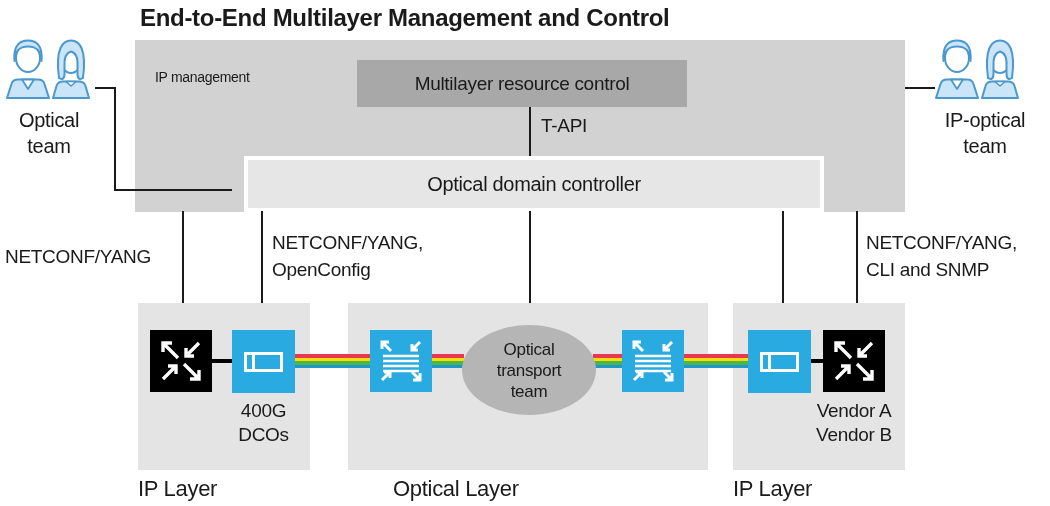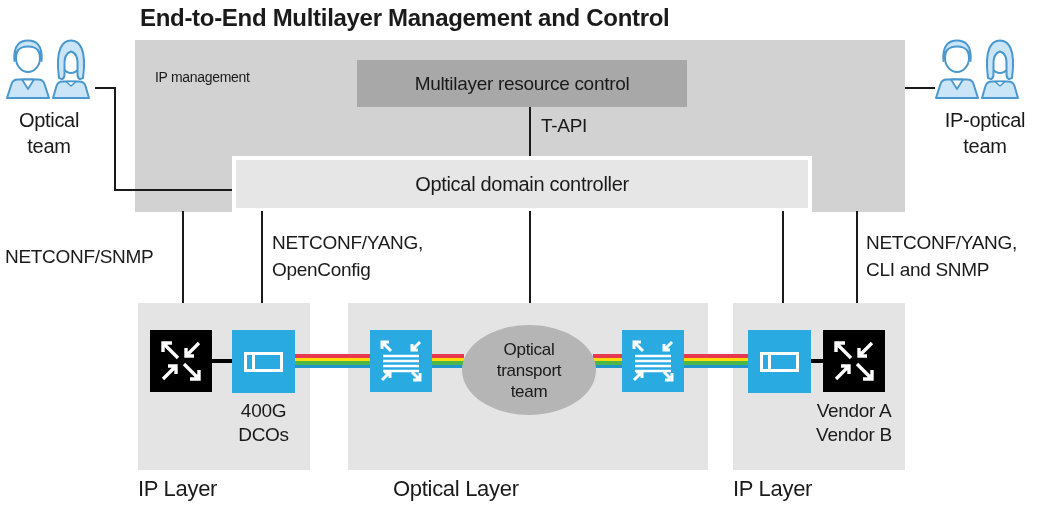--- a/index.html
+++ b/index.html
@@ -7,21 +7,21 @@
     position:relative;width:1050px;height:506px;background:#fff;overflow:hidden;
     font-family:"Liberation Sans", sans-serif;color:#1a1a1a;
     font-stretch:87.5%;letter-spacing:-0.3px;
   }
   .abs{position:absolute;}
   .title{font-size:24px;font-weight:600;white-space:nowrap;}
   .lbl{font-size:19px;line-height:26px;white-space:nowrap;}
   .box{position:absolute;box-sizing:border-box;}
   .control-box{background:#D2D2D2;}
   .mrc-box{background:#A8A8A8;display:flex;align-items:center;justify-content:center;font-size:19px;}
-  .odc-box{background:#E6E6E6;border:4px solid #fff;display:flex;align-items:center;justify-content:center;font-size:20px;}
+  .odc-box{background:#E6E6E6;border:4px solid #fff;display:flex;align-items:center;justify-content:center;font-size:20px;margin-left:12px;}
   .layer-box{background:#E4E4E4;}
   .vline{position:absolute;width:2px;background:#1a1a1a;}
   .hline{position:absolute;height:2px;background:#1a1a1a;}
   .thickline{position:absolute;height:4px;background:#000;}
   .device{position:absolute;width:62px;height:62px;}
   .device-black{background:#000;}
   .device-blue{background:#29ABE2;}
   .wdm{position:absolute;height:14px;
     background:linear-gradient(to bottom,#E8384F 0 25%,#FFDC00 25% 50%,#4CB648 50% 75%,#2196CE 75% 100%);}
   .ellipse{position:absolute;background:#B5B5B5;border-radius:50%;
@@ -92,21 +92,21 @@
     <div>team</div>
   </div>
   <div class="hline" style="left:905px;top:87px;width:30px;"></div>
 
   <div class="vline" style="left:182px;top:211px;height:92px;"></div>
   <div class="vline" style="left:261px;top:211px;height:119px;"></div>
   <div class="vline" style="left:529px;top:211px;height:114px;"></div>
   <div class="vline" style="left:782px;top:211px;height:119px;"></div>
   <div class="vline" style="left:856px;top:211px;height:92px;"></div>
 
-  <div class="proto-label" style="left:5px;top:243px;">NETCONF/SNMP</div>
+  <div class="proto-label" style="left:5px;top:243px;">NETCONF/YANG</div>
   <div class="proto-label" style="left:272px;top:229px;">
     <div>NETCONF/YANG,</div>
     <div>OpenConfig</div>
   </div>
   <div class="proto-label" style="left:866px;top:229px;">
     <div>NETCONF/YANG,</div>
     <div>CLI and SNMP</div>
   </div>
 
   <div class="box layer-box" style="left:138px;top:303px;width:172px;height:167px;"></div>

